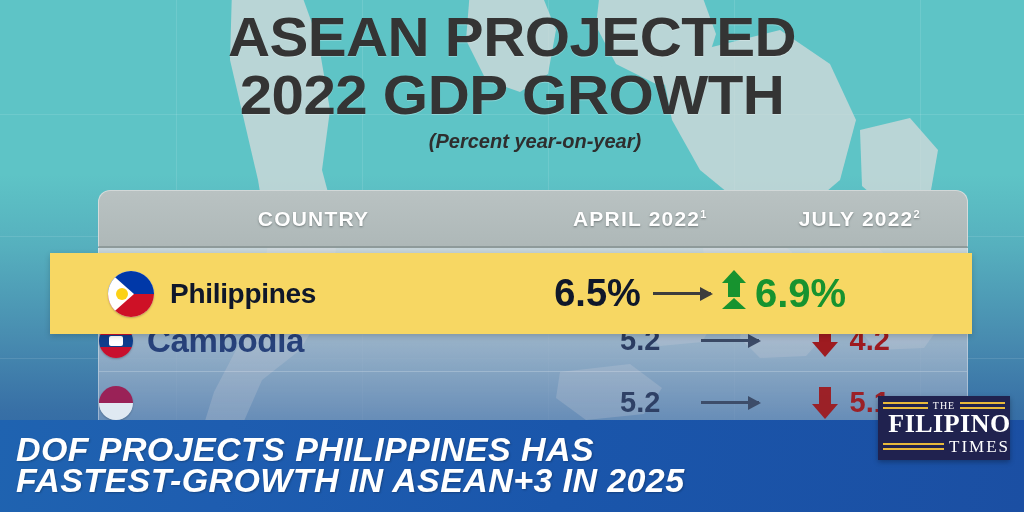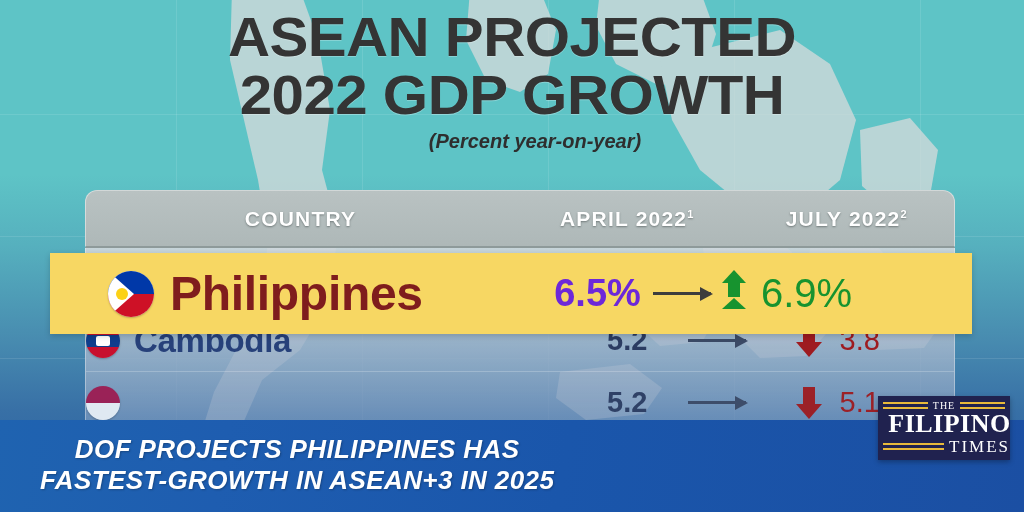--- a/index.html
+++ b/index.html
@@ -54,21 +54,21 @@
     font-size:20px;
     font-style:italic;
     font-weight:bold;
     color:#2e2e2e;
     margin-left:46px;
   }
 
   
   #panel {
     position:absolute;
-    left:85px; top:190px; width:870px; height:322px;
+    left:98px; top:190px; width:870px; height:322px;
     z-index:4;
   }
   #panel-head {
     height:58px;
     background:linear-gradient(180deg,#b9c2c2 0%, #aeb8b8 100%);
     border-radius:12px 12px 0 0;
     border:1px solid rgba(255,255,255,.45);
     border-bottom:2px solid #8e9a9a;
     position:relative;
     display:flex; align-items:center;
@@ -112,22 +112,22 @@
   .cname {
     font-size:33px; font-weight:bold;
     color:#27417a; letter-spacing:-.3px;
   }
   .v-april {
     width:225px; text-align:center;
     font-size:29px; font-weight:bold; color:#2b3c62;
   }
   .v-july {
     width:215px; text-align:center;
-    font-size:29px; font-weight:normal;
-    display:flex; align-items:center; justify-content:center; gap:10px;
+    font-size:29px; font-weight:bold;
+    display:flex; align-items:center; justify-content:center; gap:4px;
   }
   .mid-arrow {
     width:0; position:relative;
   }
   .arrowline {
     position:absolute; left:-52px; top:-2px;
     width:58px; height:3px; background:#3b4a66;
   }
   .arrowline:after {
     content:""; position:absolute; right:-2px; top:-5px;
@@ -159,22 +159,22 @@
   #hl {
     position:absolute;
     left:50px; top:253px; width:922px; height:81px;
     background:#f7d763;
     z-index:9;
     display:flex; align-items:center;
     box-shadow:0 2px 6px rgba(0,0,0,.18);
   }
   #hl .flagname { padding-left:58px; width:440px; }
   #hl .flag { width:46px; height:46px; margin-right:16px; }
-  #hl .cname { font-size:48px; color:#7f1d1d; }
-  #hl .v-april { width:215px; font-size:38px; color:#6d28d9; }
+  #hl .cname { font-size:28px; color:#0f172a; }
+  #hl .v-april { width:215px; font-size:38px; color:#0f172a; }
   #hl .v-july { width:210px; font-size:40px; color:#17932f; justify-content:flex-start; padding-left:18px; }
   #hl .arrowline { background:#3d3d3d; }
   #hl .arrowline:after { border-left-color:#3d3d3d; }
   .up-icon {
     width:22px; height:44px; position:relative;
     display:inline-block; margin-right:6px; flex:0 0 auto;
   }
   .up-icon .shaft {
     position:absolute; left:5px; top:9px; width:12px; height:16px; background:#17932f;
   }
@@ -191,26 +191,25 @@
     border-bottom:11px solid #17932f;
   }
 
   
   #caption {
     position:absolute; left:0; bottom:0; width:1024px; height:92px;
     background:linear-gradient(100deg,#1f63b0 0%,#1e5db0 22%,#1a56ab 55%,#1b4fa3 100%);
     z-index:12;
   }
   #caption .ctext {
-    position:absolute; left:40px; top:14px;
+    position:absolute; left:16px; top:14px;
     color:#ffffff;
-    font-size:26px; font-weight:bold; font-style:italic;
+    font-size:34px; font-weight:bold; font-style:italic;
     line-height:31px; letter-spacing:.4px;
     text-shadow:1px 1px 2px rgba(0,0,0,.25);
-    text-align:center;
   }
 
   
   #logo {
     position:absolute; right:14px; bottom:52px;
     width:132px; height:64px;
     background:#20224f;
     z-index:14;
     display:flex; flex-direction:column;
     align-items:center; justify-content:center;
@@ -286,21 +285,21 @@
                       width:14px;height:10px;background:#fff;border-radius:2px;"></div>
         </div>
         <span class="cname">Cambodia</span>
       </div>
       <div class="v-april">5.2</div>
       <div class="mid-arrow">
           <div class="arrowline"></div>
         </div>
       <div class="v-july">
         <span class="dn-icon"></span>
-        <span class="down">3.8</span>
+        <span class="down">4.2</span>
       </div>
     </div>
 
     <div class="row row-fade3">
       <div class="flagname">
         <div class="flag" style="background:linear-gradient(180deg,#9c1c52 0 50%,#e6eef6 50% 100%)"></div>
       </div>
       <div class="v-april">5.2</div>
       <div class="mid-arrow">
           <div class="arrowline"></div>

